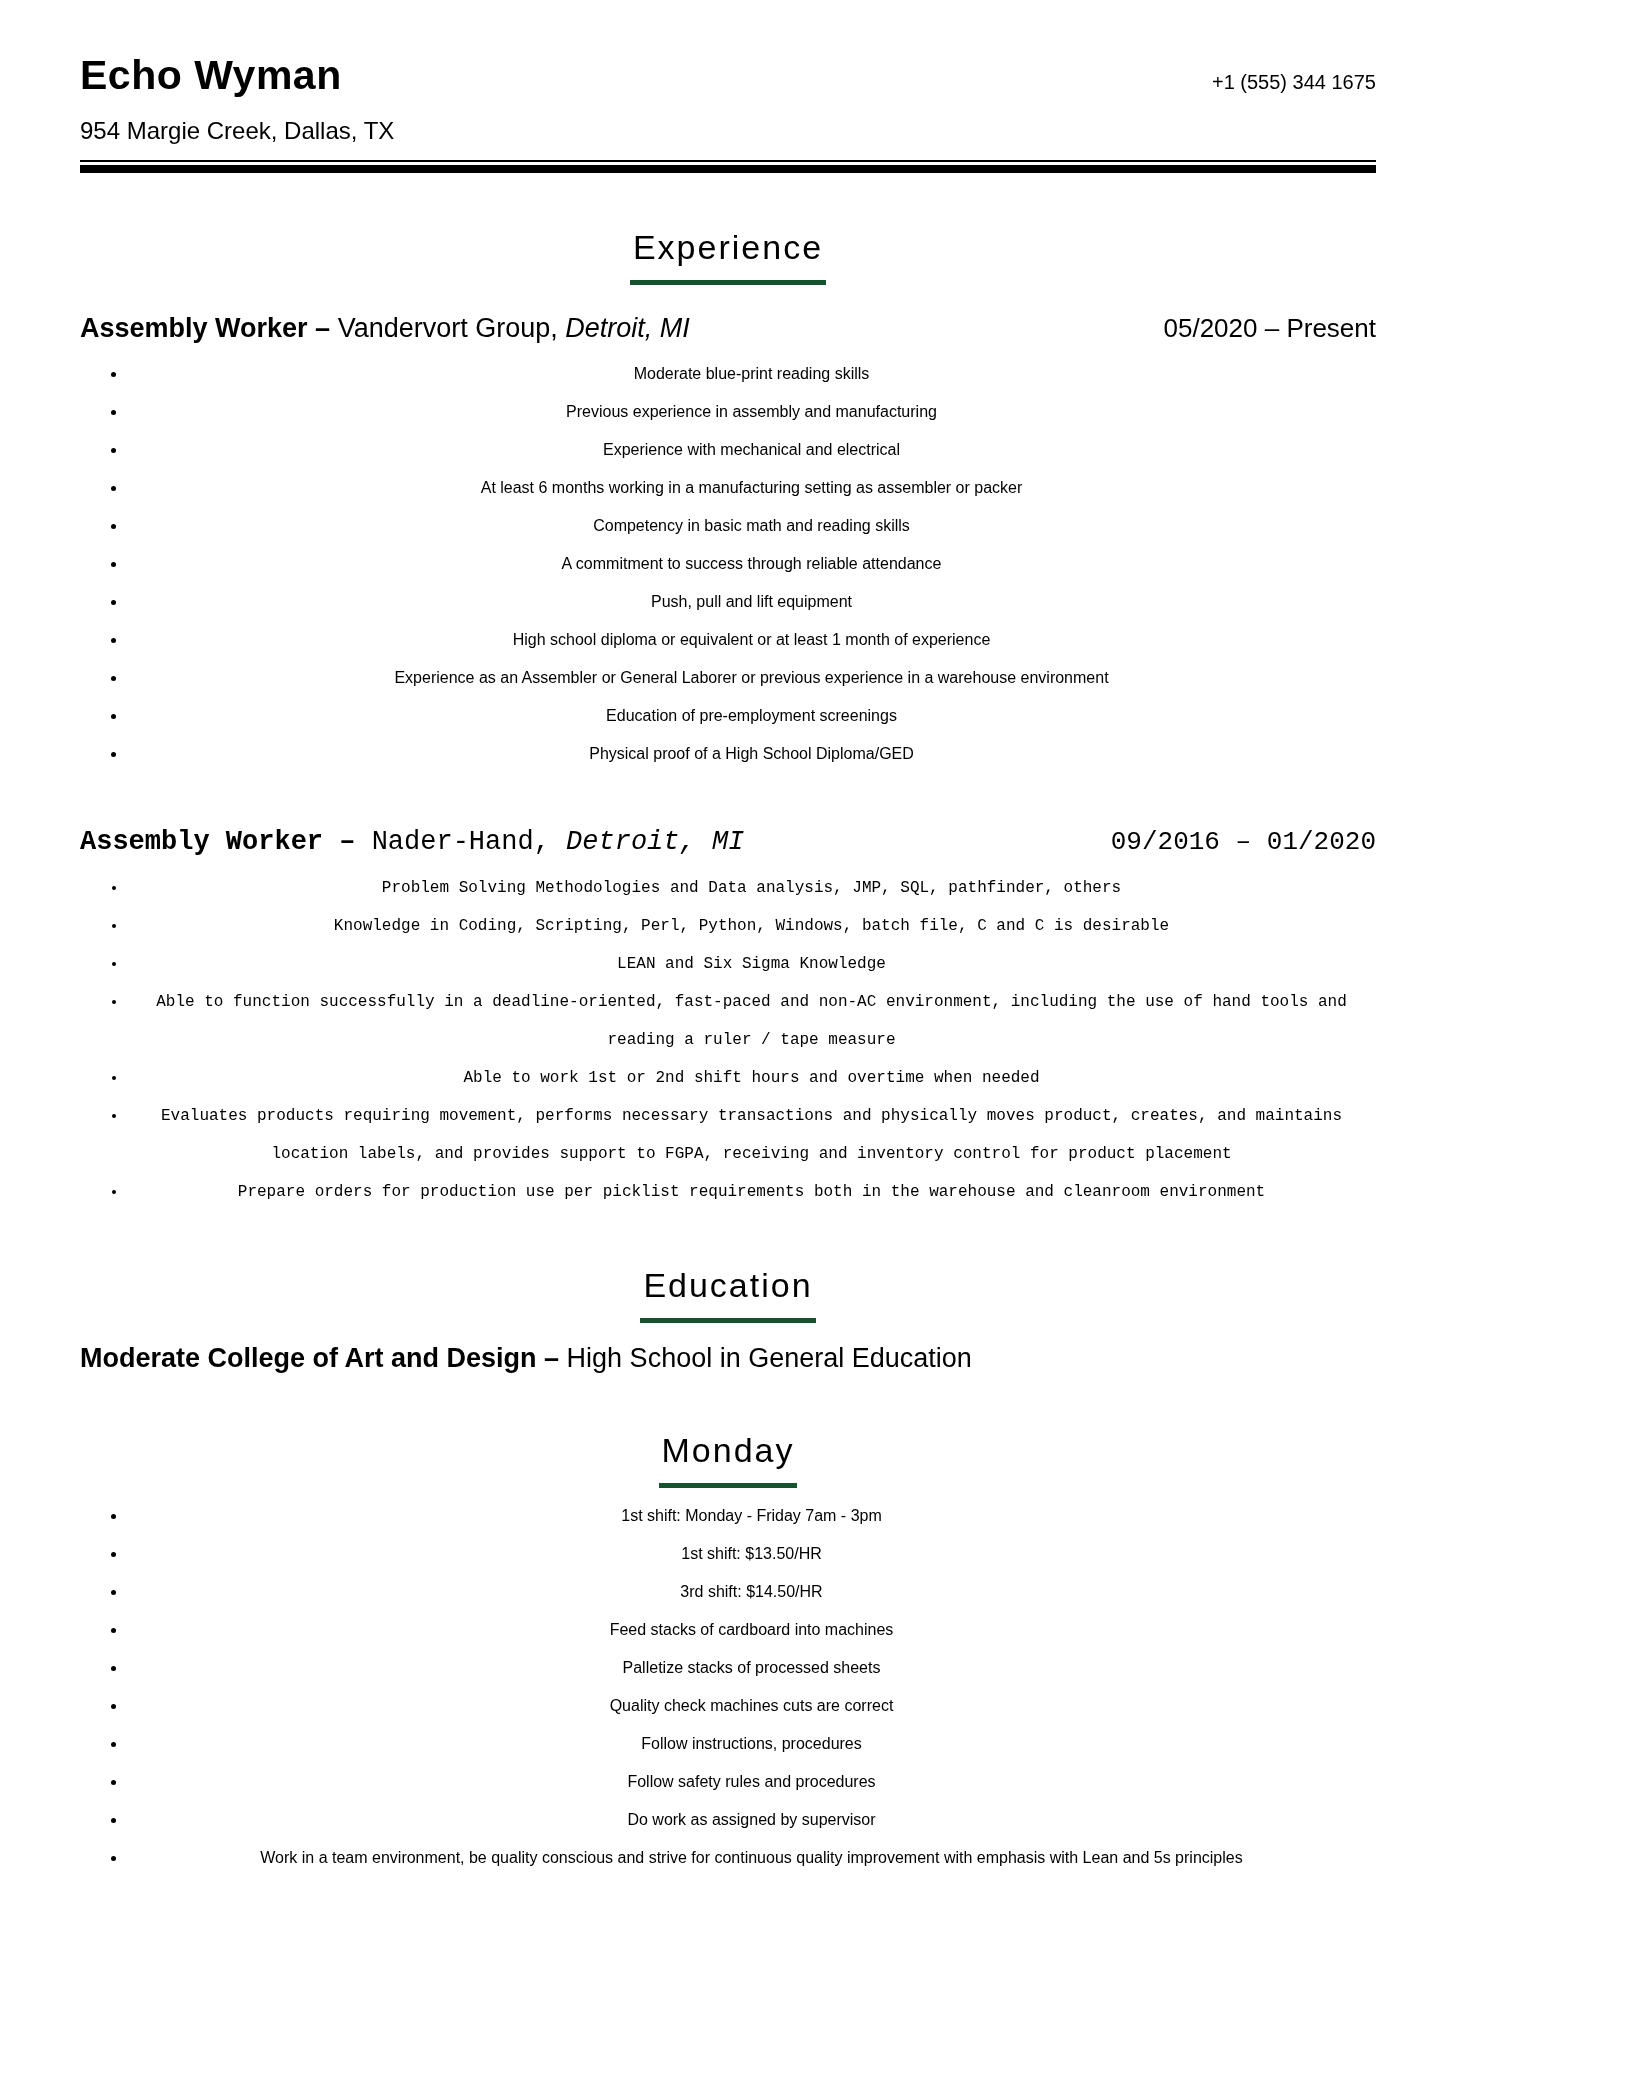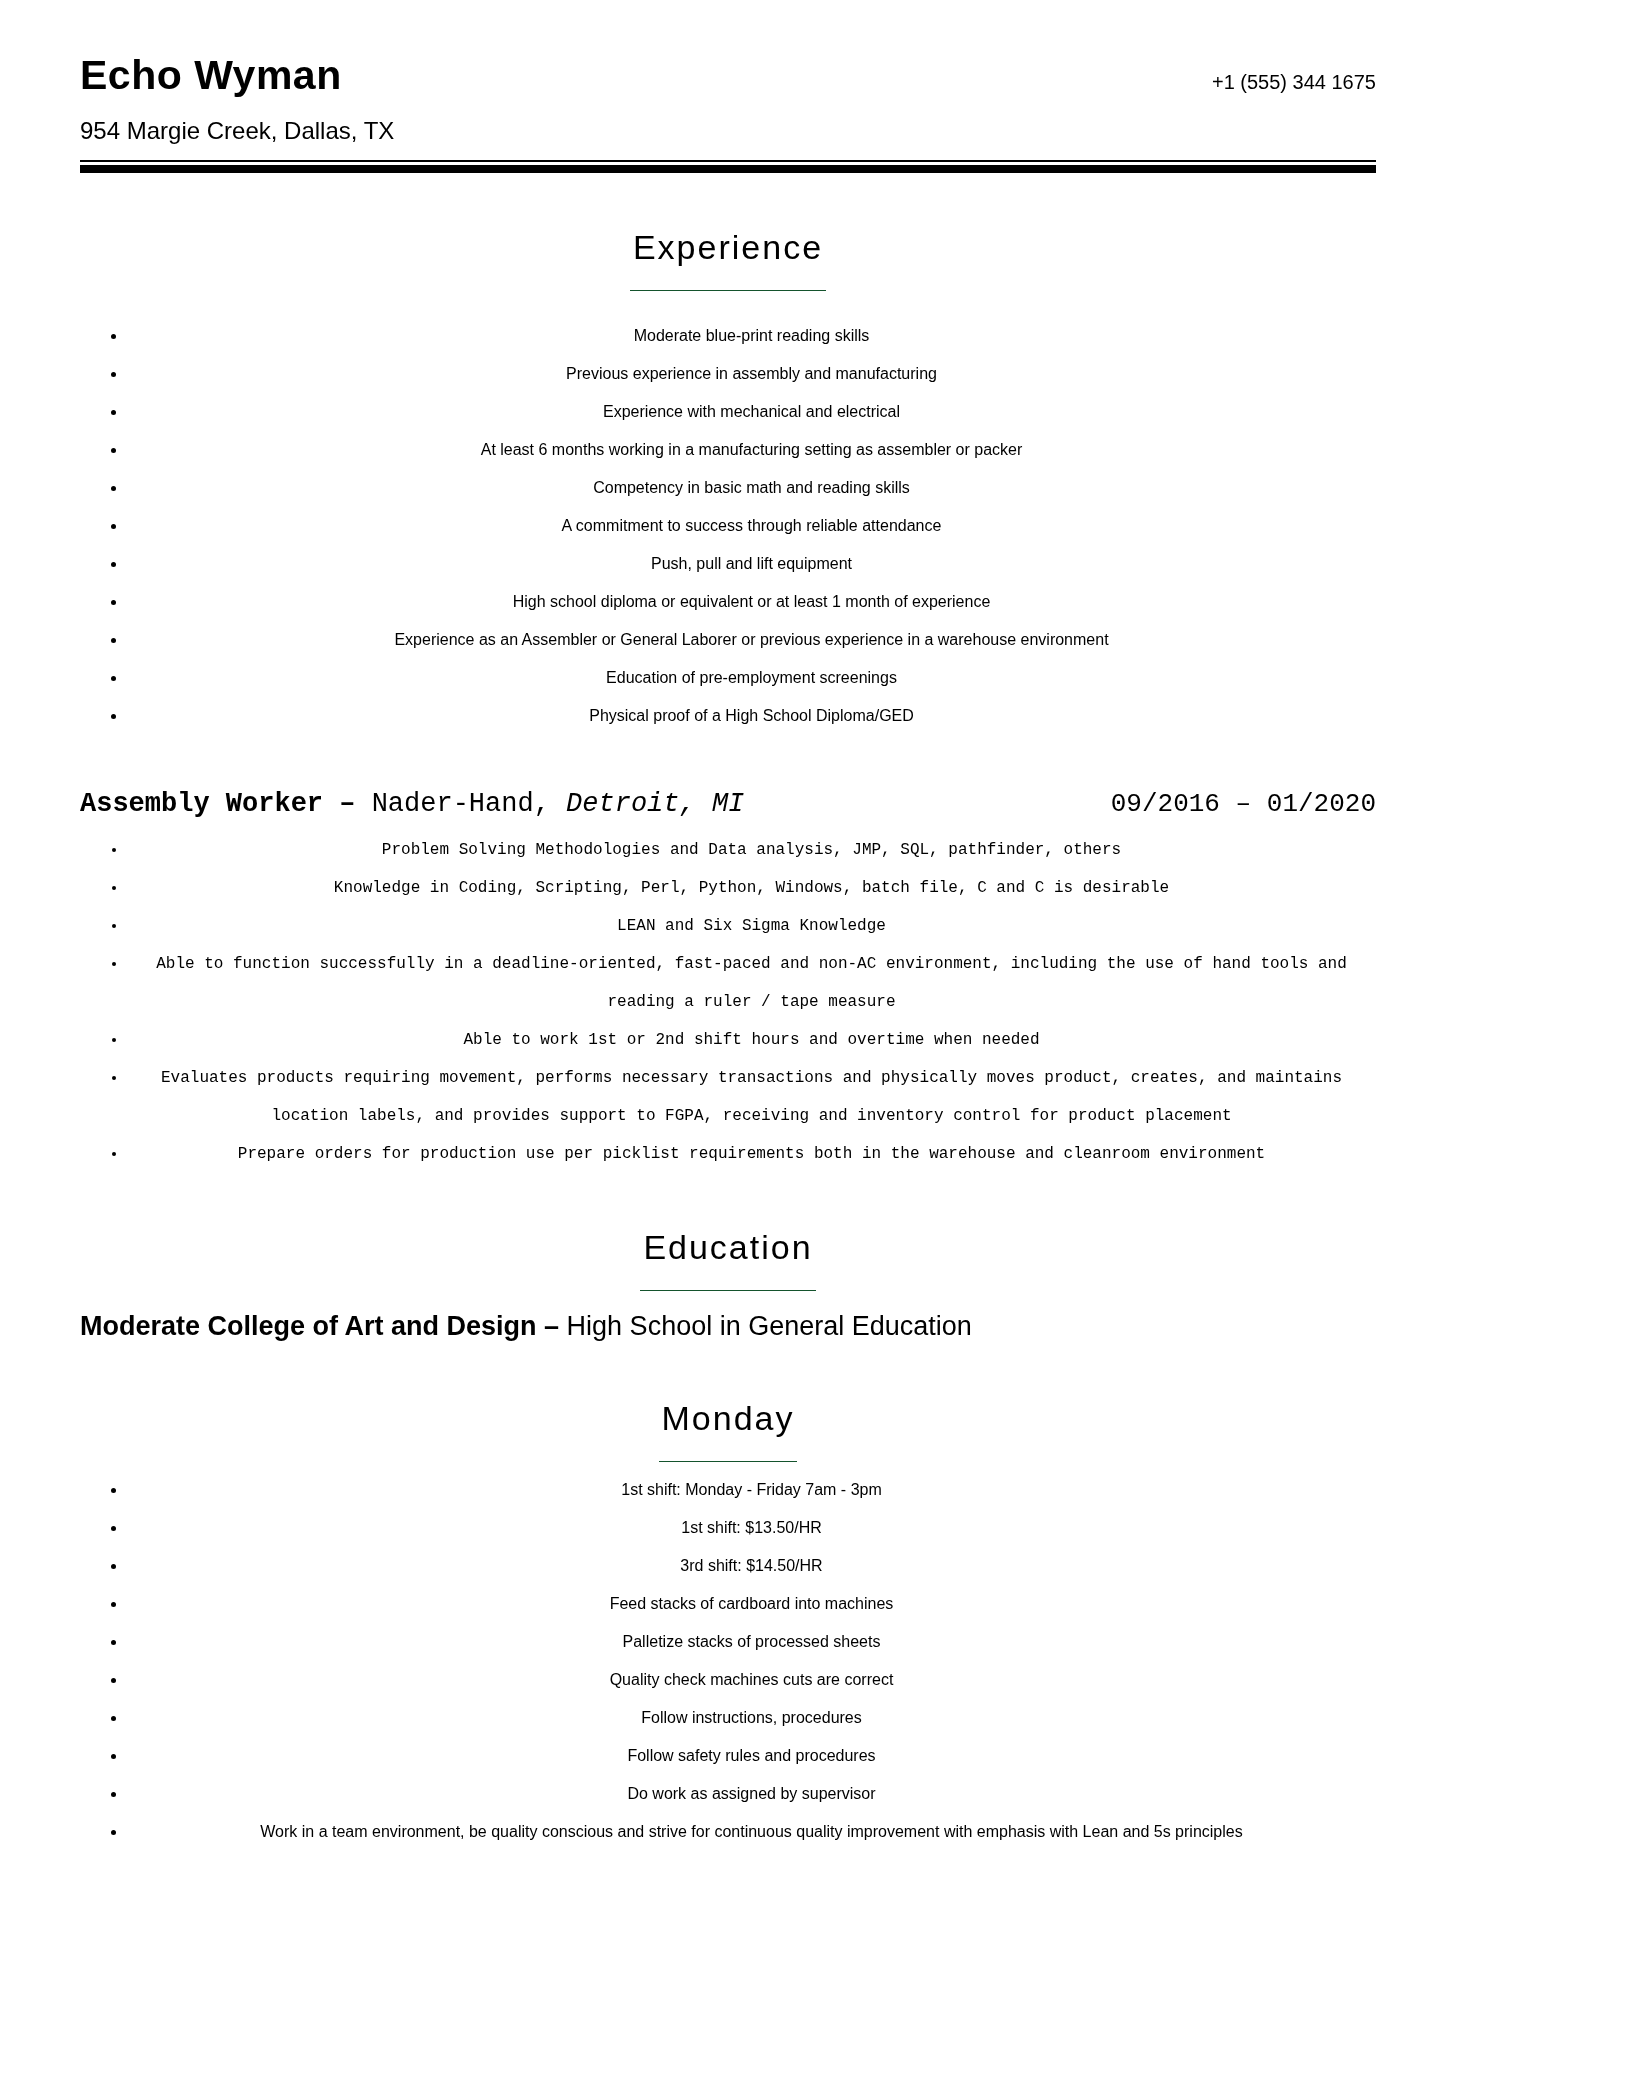--- a/index.html
+++ b/index.html
@@ -51,22 +51,22 @@
   .sec-title {
     margin: 54px 0 0 0;
     text-align: center;
     font-size: 34px;
     font-weight: 400;
     line-height: 1.2;
   }
   .sec-title .underlined {
     display: inline-block;
     letter-spacing: 2px;
-    padding: 0 3px 22px 3px;
-    border-bottom: 1px solid #14532d;
+    padding: 0 3px 12px 3px;
+    border-bottom: 5px solid #14532d;
   }
 
   
   .job { margin-top: 26px; }
   .job + .job { margin-top: 52px; font-family: Liberation Mono, monospace; }
   .job-head {
     display: flex;
     justify-content: space-between;
     align-items: baseline;
     font-size: 27px;
@@ -115,20 +115,28 @@
     <div class="divider">
       <div class="divider-thin"></div>
       <div class="divider-thick"></div>
     </div>
   </header>
 
   <section>
     <h2 class="sec-title"><span class="underlined">Experience</span></h2>
 
     <div class="job">
+      <div class="job-head">
+        <div class="job-left">
+          <span class="b">Assembly Worker –</span>
+          <span>Vandervort Group,</span>
+          <span class="i">Detroit, MI</span>
+        </div>
+        <div class="job-dates">05/2020 – Present</div>
+      </div>
       <ul class="bullets">
         <li>Moderate blue-print reading skills</li>
         <li>Previous experience in assembly and manufacturing</li>
         <li>Experience with mechanical and electrical</li>
         <li>At least 6 months working in a manufacturing setting as assembler or packer</li>
         <li>Competency in basic math and reading skills</li>
         <li>A commitment to success through reliable attendance</li>
         <li>Push, pull and lift equipment</li>
         <li>High school diploma or equivalent or at least 1 month of experience</li>
         <li>Experience as an Assembler or General Laborer or previous experience in a warehouse environment</li>

